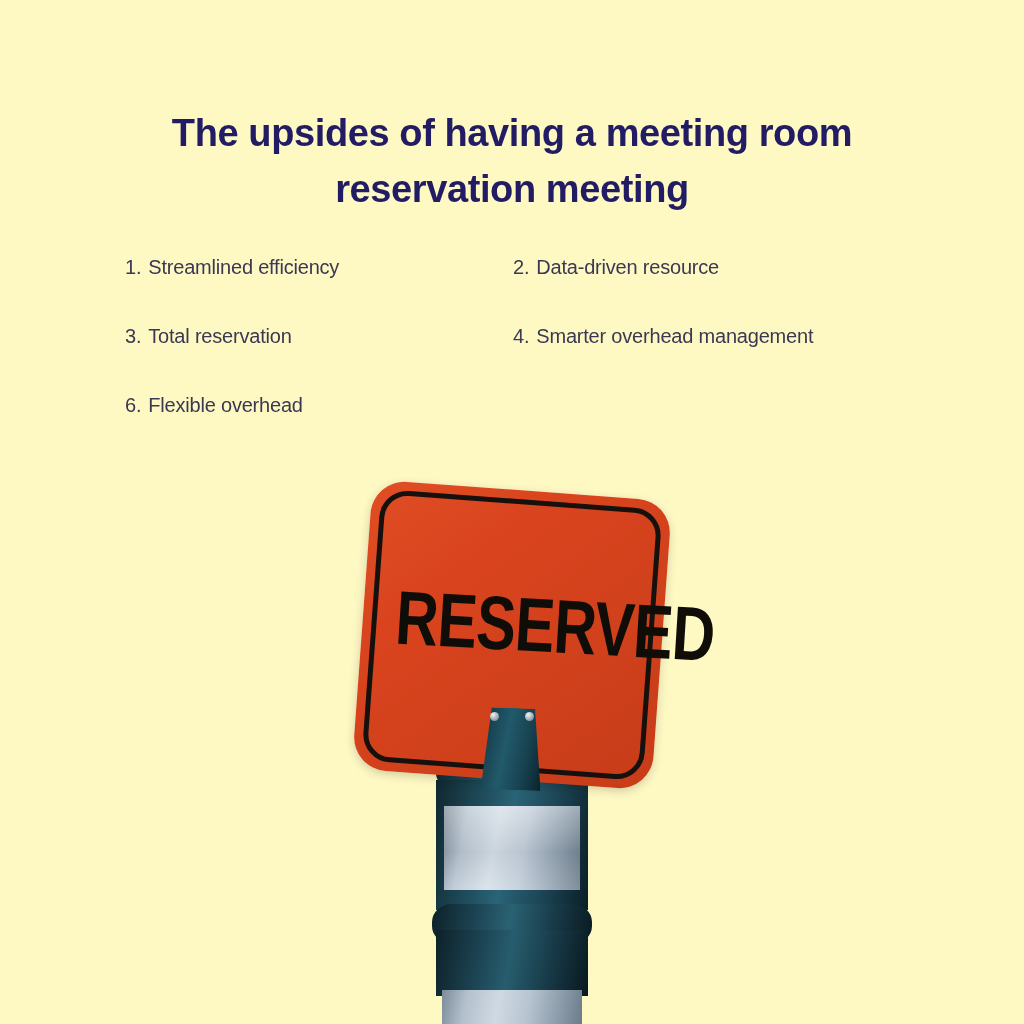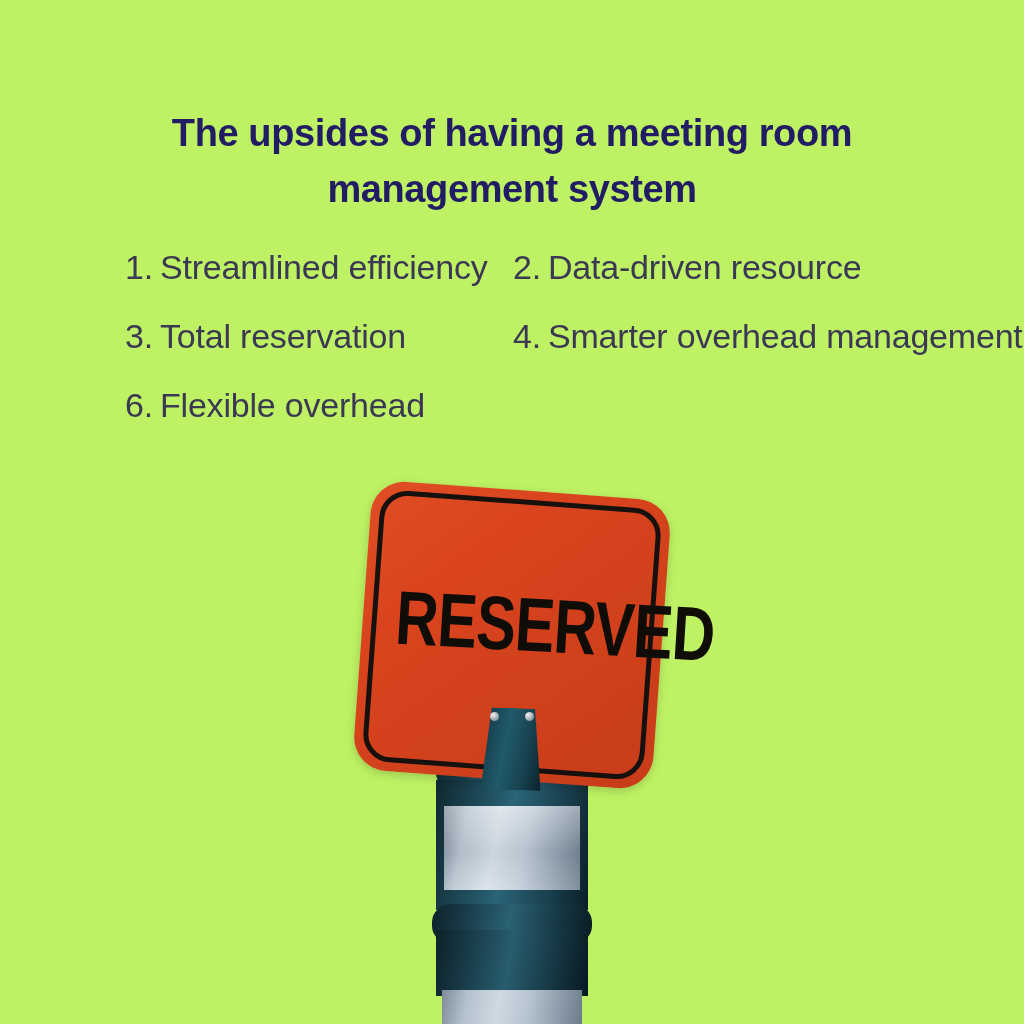--- a/index.html
+++ b/index.html
@@ -11,21 +11,21 @@
     height: 1024px;
     background: #e8e8e8;
     font-family: "Liberation Sans", sans-serif;
     overflow: hidden;
     position: relative;
   }
 
   .page {
     position: absolute;
     inset: 0;
-    background: #bef264;
+    background: #fef9c3;
   }
 
   
   .title {
     position: absolute;
     top: 80px;
     left: 112px;
     width: 800px;
     text-align: center;
     color: #211c63;
@@ -44,21 +44,21 @@
     left: 125px;
     width: 880px;
     display: grid;
     grid-template-columns: 388px auto;
     grid-auto-rows: 69px;
     align-items: start;
   }
   .benefit {
     color: #3b3853;
     font-family: "Liberation Sans", sans-serif;
-    font-size: 34px;
+    font-size: 20px;
     font-weight: normal;
     line-height: 30px;
     letter-spacing: -0.2px;
     white-space: nowrap;
   }
   .benefit .num { margin-right: 7px; }
 
   
   .photo {
     position: absolute;
@@ -190,21 +190,21 @@
   .screw.left  { left: 50%; margin-left: -22px; }
   .screw.right { left: 50%; margin-left:  13px; }
 </style>
 </head>
 <body>
 
 <div class="page">
 
   <h1 class="title">
     <span class="title-line">The upsides of having a meeting room</span>
-    <span class="title-line">management system</span>
+    <span class="title-line">reservation meeting</span>
   </h1>
 
   <div class="benefits">
     <div class="benefit">
       <span class="num">1.</span><span>Streamlined efficiency</span>
     </div>
     <div class="benefit">
       <span class="num">2.</span><span>Data-driven resource</span>
     </div>
     <div class="benefit">

